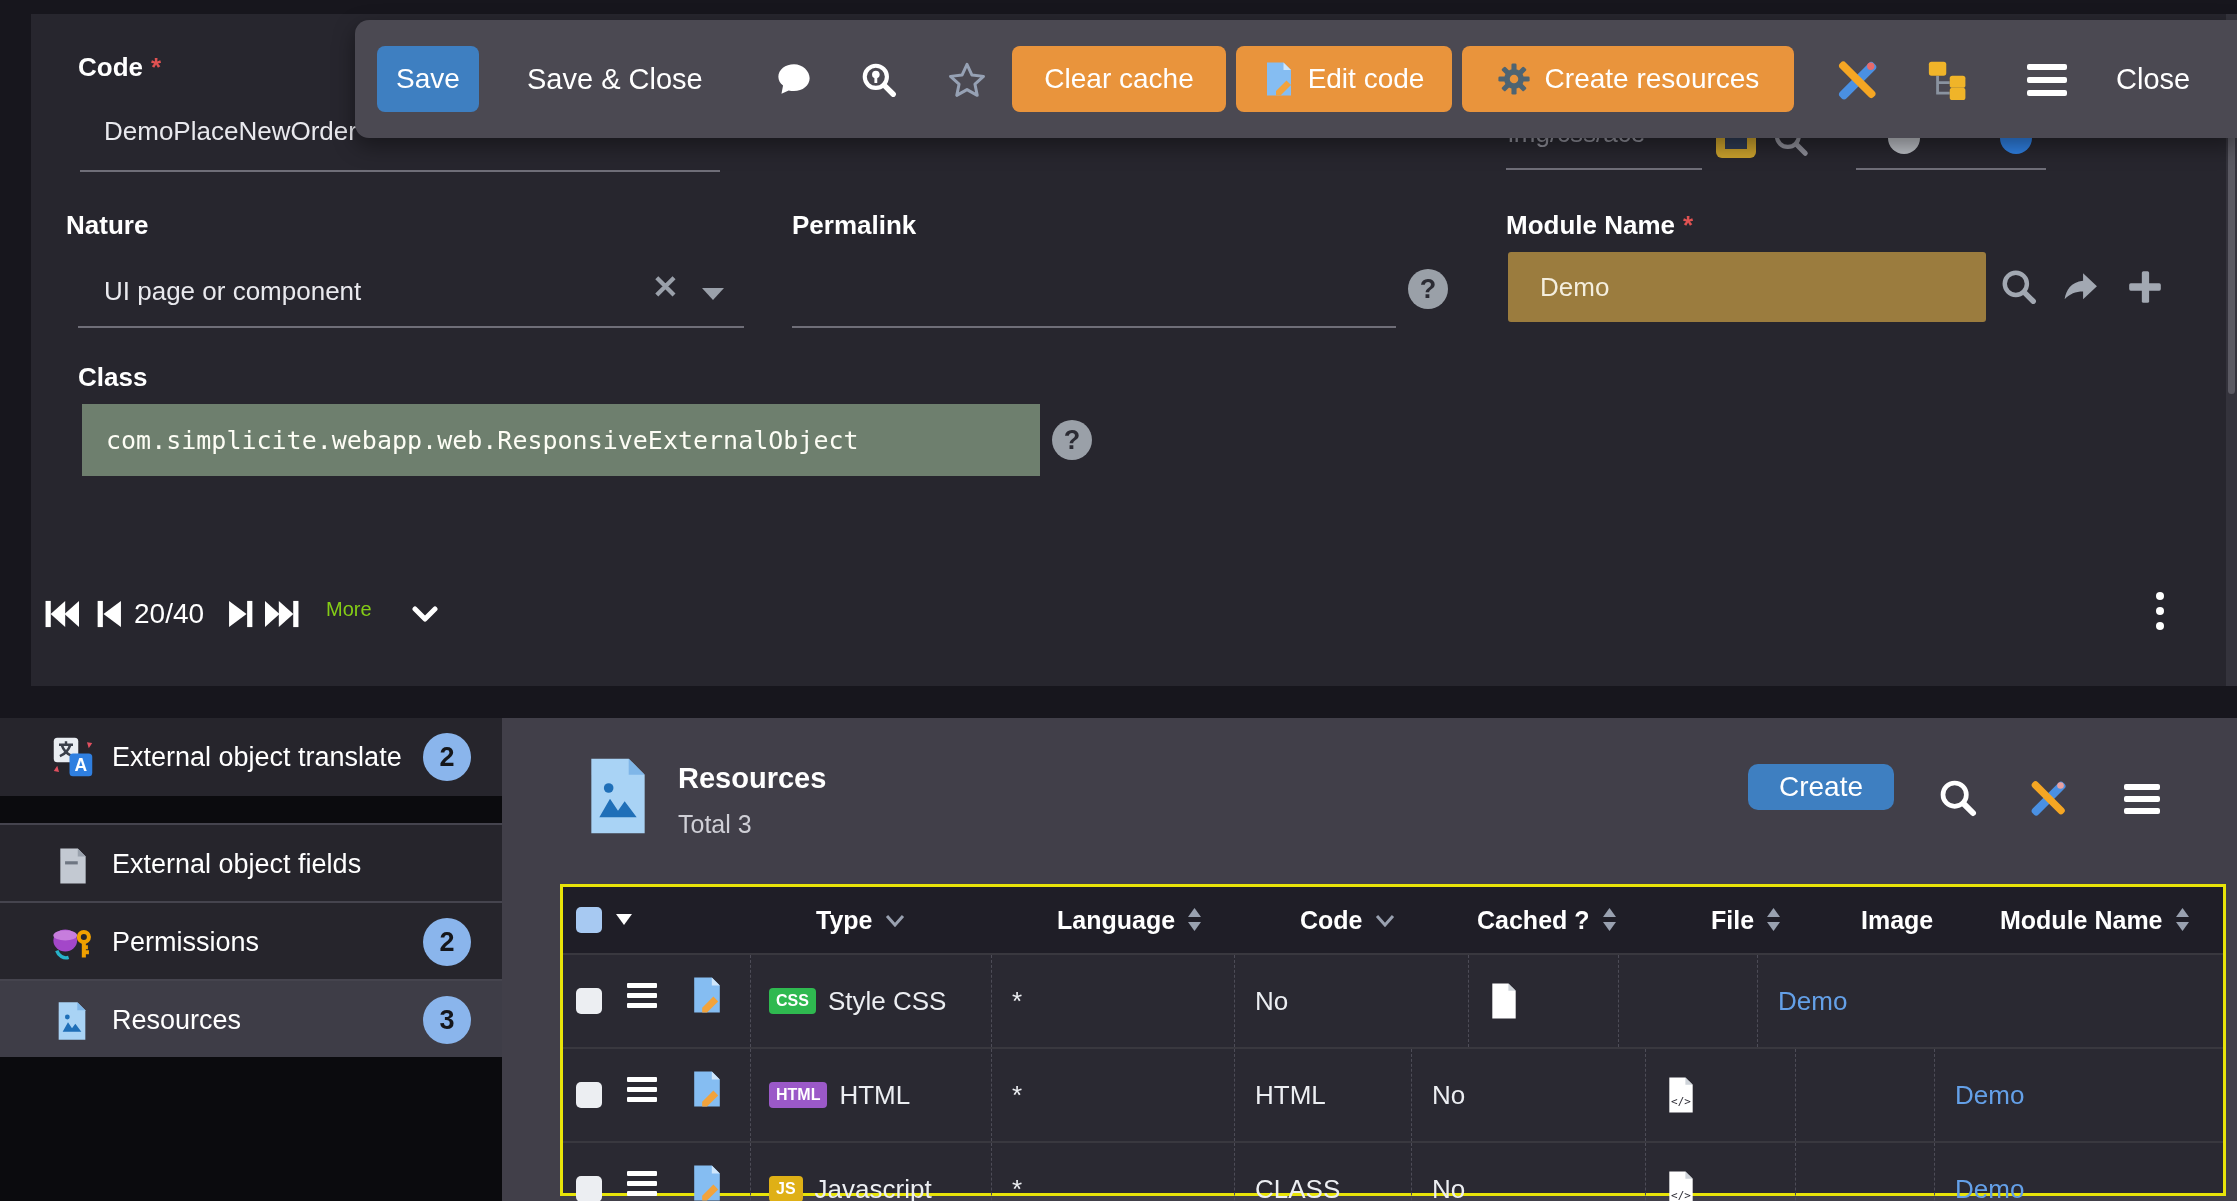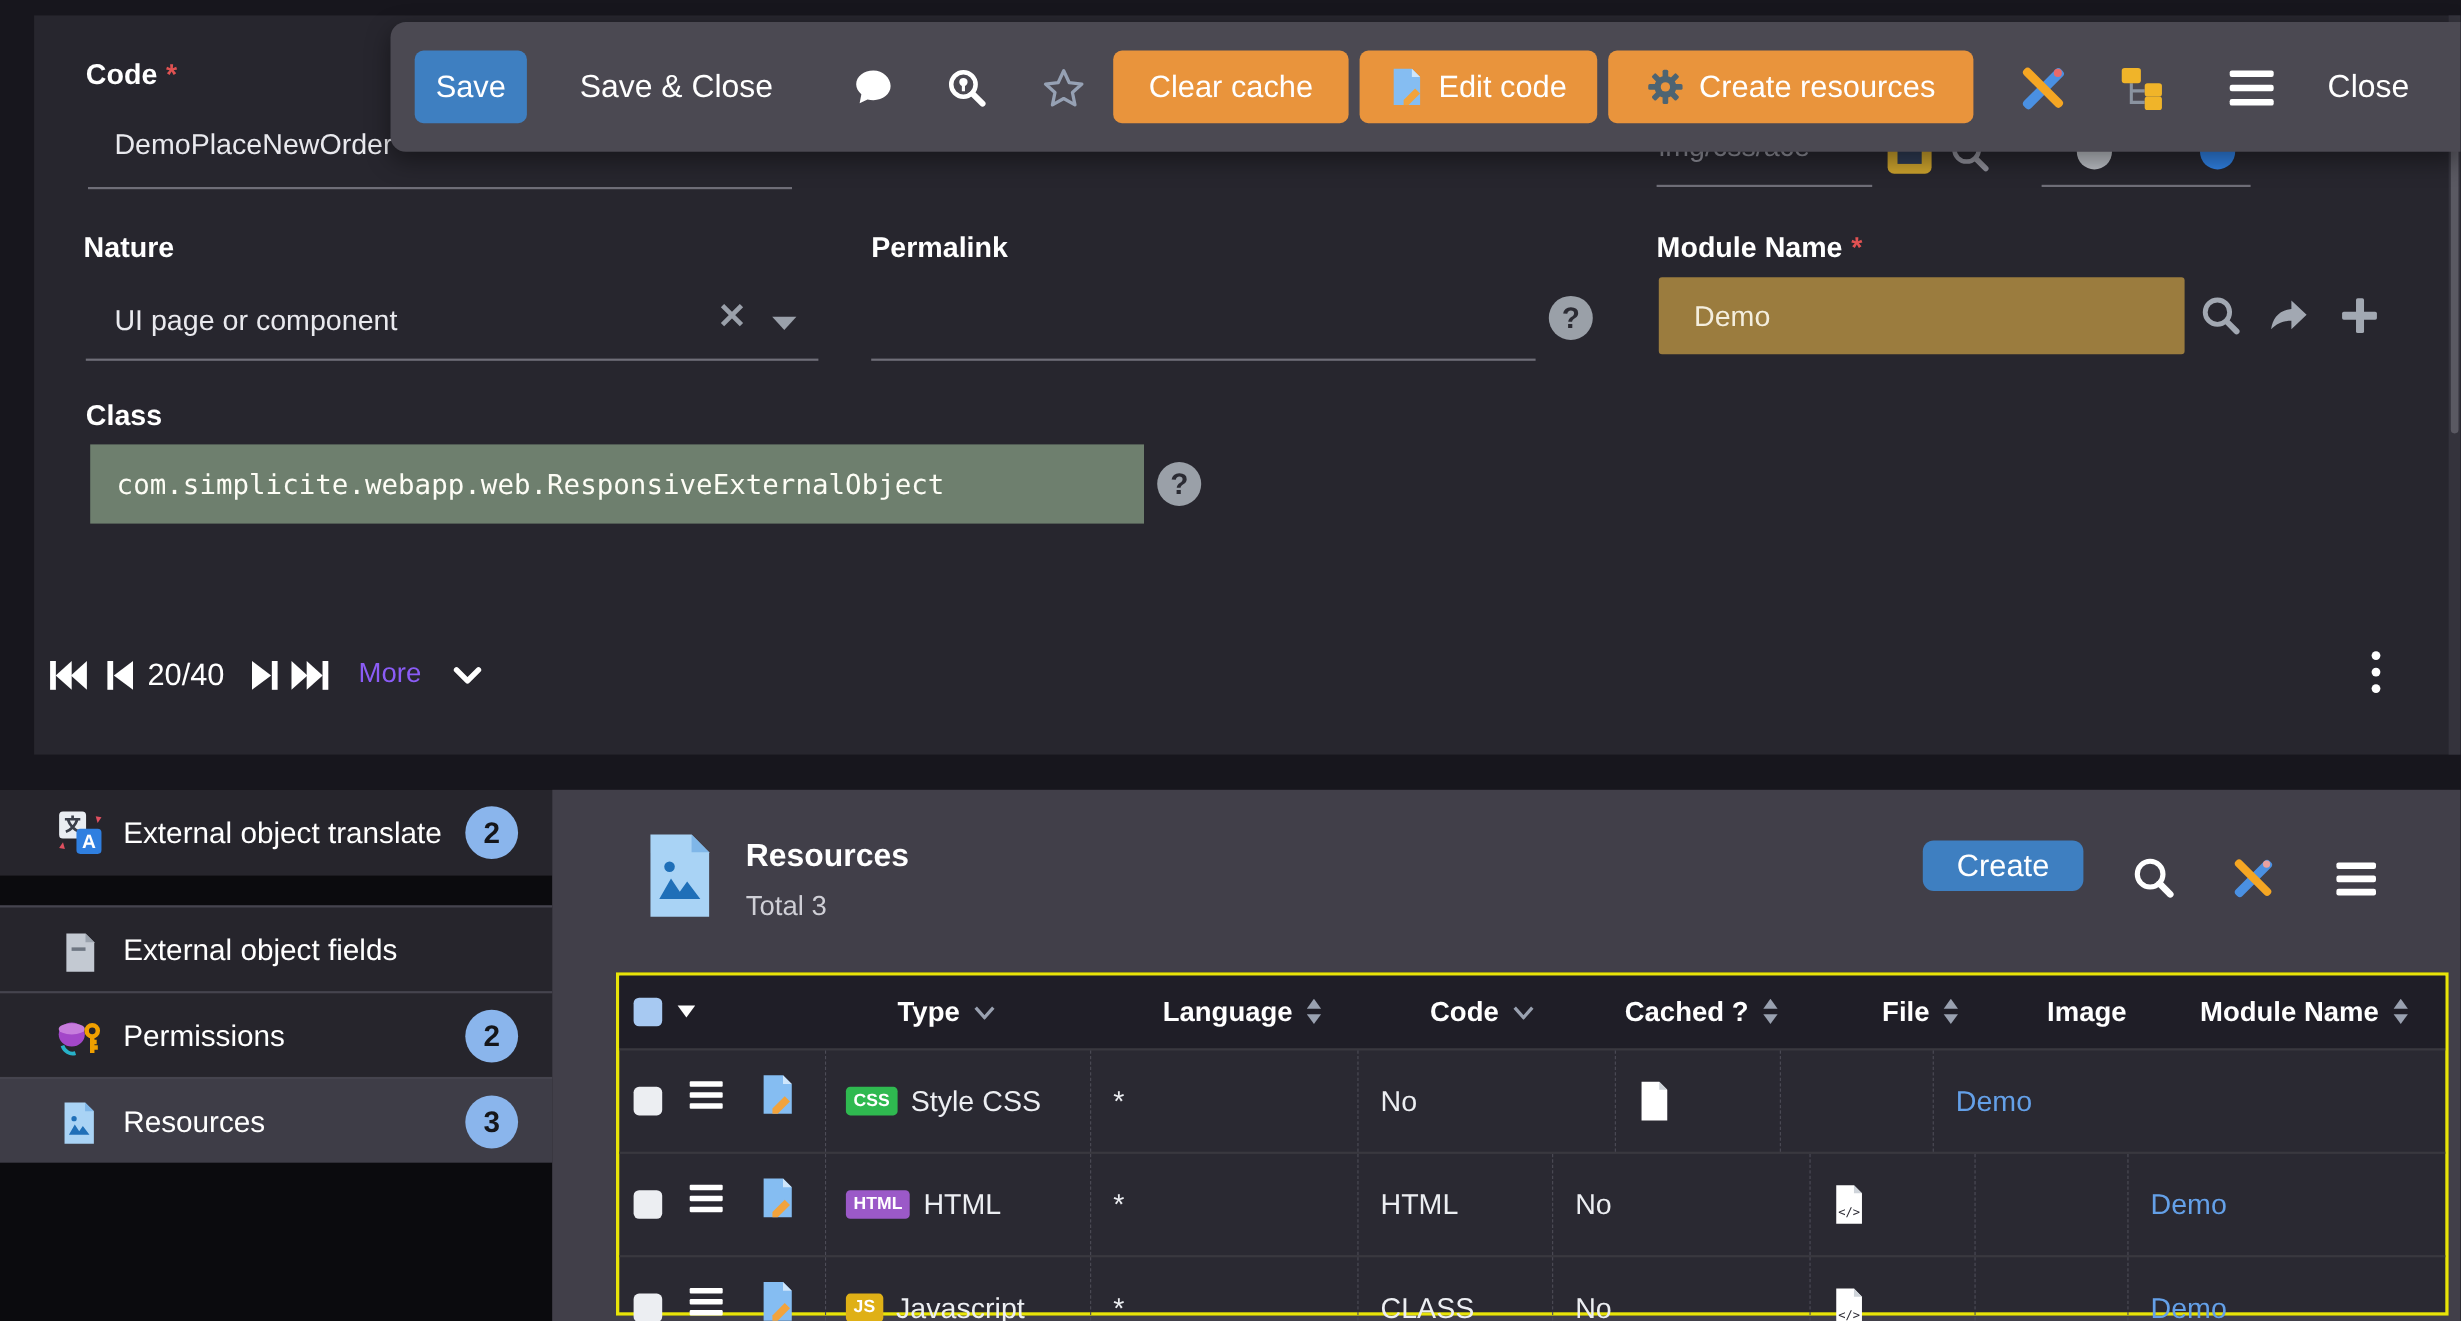--- a/index.html
+++ b/index.html
@@ -68,21 +68,21 @@
   </div>
   <svg class="abs" style="left:1772px; top:120px; z-index:1;" width="38" height="38" viewBox="0 0 24 24">
     <circle cx="10" cy="10" r="7" fill="none" stroke="#8d8d97" stroke-width="2.6"></circle>
     <path d="M15.2 15.2 21 21" stroke="#8d8d97" stroke-width="3.2" stroke-linecap="round"></path>
   </svg>
   <div class="abs" style="left:1888px; top:122px; width:32px; height:32px; border-radius:50%; background:#b9bcc2; z-index:1;"></div>
   <div class="abs" style="left:2000px; top:122px; width:32px; height:32px; border-radius:50%; background:#2f7fe0; z-index:1;"></div>
   <div class="abs underline" style="left:1506px; top:168px; width:196px; z-index:1;"></div>
   <div class="abs underline" style="left:1856px; top:168px; width:190px; z-index:1;"></div>
 
-  <div class="abs lbl" style="left:76px; top:210px;">Nature</div>
+  <div class="abs lbl" style="left:66px; top:210px;">Nature</div>
   <div class="abs val" style="left:104px; top:276px;">UI page or component</div>
   <div class="abs" style="left:652px; top:268px; color:#9aa0aa; font-size:32px; font-weight:bold;">✕</div>
   <svg class="abs" style="left:700px; top:286px;" width="26" height="16" viewBox="0 0 26 16">
     <path d="M2 2 L13 14 L24 2 Z" fill="#9aa0aa"></path>
   </svg>
   <div class="abs underline" style="left:78px; top:326px; width:666px;"></div>
 
   <div class="abs lbl" style="left:792px; top:210px;">Permalink</div>
   <div class="abs val" style="left:818px; top:276px;"></div>
   <div class="abs underline" style="left:792px; top:326px; width:604px;"></div>
@@ -128,21 +128,21 @@
   <div class="abs" style="left:134px; top:598px; color:#fff; font-size:28px;">20/40</div>
   <svg class="abs pgicon" style="left:226px; top:598px;" width="28" height="32" viewBox="0 0 19 22">
     <rect x="14.4" y="2" width="3.6" height="18"></rect>
       <path d="M14 11 2 2v18z"></path>
   </svg>
   <svg class="abs pgicon" style="left:262px; top:598px;" width="38" height="32" viewBox="0 0 26 22">
     <rect x="21.4" y="2" width="3.6" height="18"></rect>
       <path d="M12 11 2 2v18z"></path>
       <path d="M21.5 11 11.5 2v18z"></path>
   </svg>
-  <div class="abs" style="left:326px; top:598px; color:#8b5cf6; font-size:25px; cursor:pointer;">
+  <div class="abs" style="left:326px; top:598px; color:#84cc16; font-size:20px; cursor:pointer;">
     <span>More</span>
   </div>
   <svg class="abs" style="left:412px; top:606px;" width="26" height="18" viewBox="0 0 26 18">
     <polyline points="3,3 13,13 23,3" fill="none" stroke="#fff" stroke-width="5" stroke-linecap="round" stroke-linejoin="round"></polyline>
   </svg>
   <div class="abs" style="left:2156px; top:592px;">
     <div style="width:8px;height:8px;border-radius:50%;background:#fff;margin-bottom:7px;"></div>
     <div style="width:8px;height:8px;border-radius:50%;background:#fff;margin-bottom:7px;"></div>
     <div style="width:8px;height:8px;border-radius:50%;background:#fff;"></div>
   </div>

